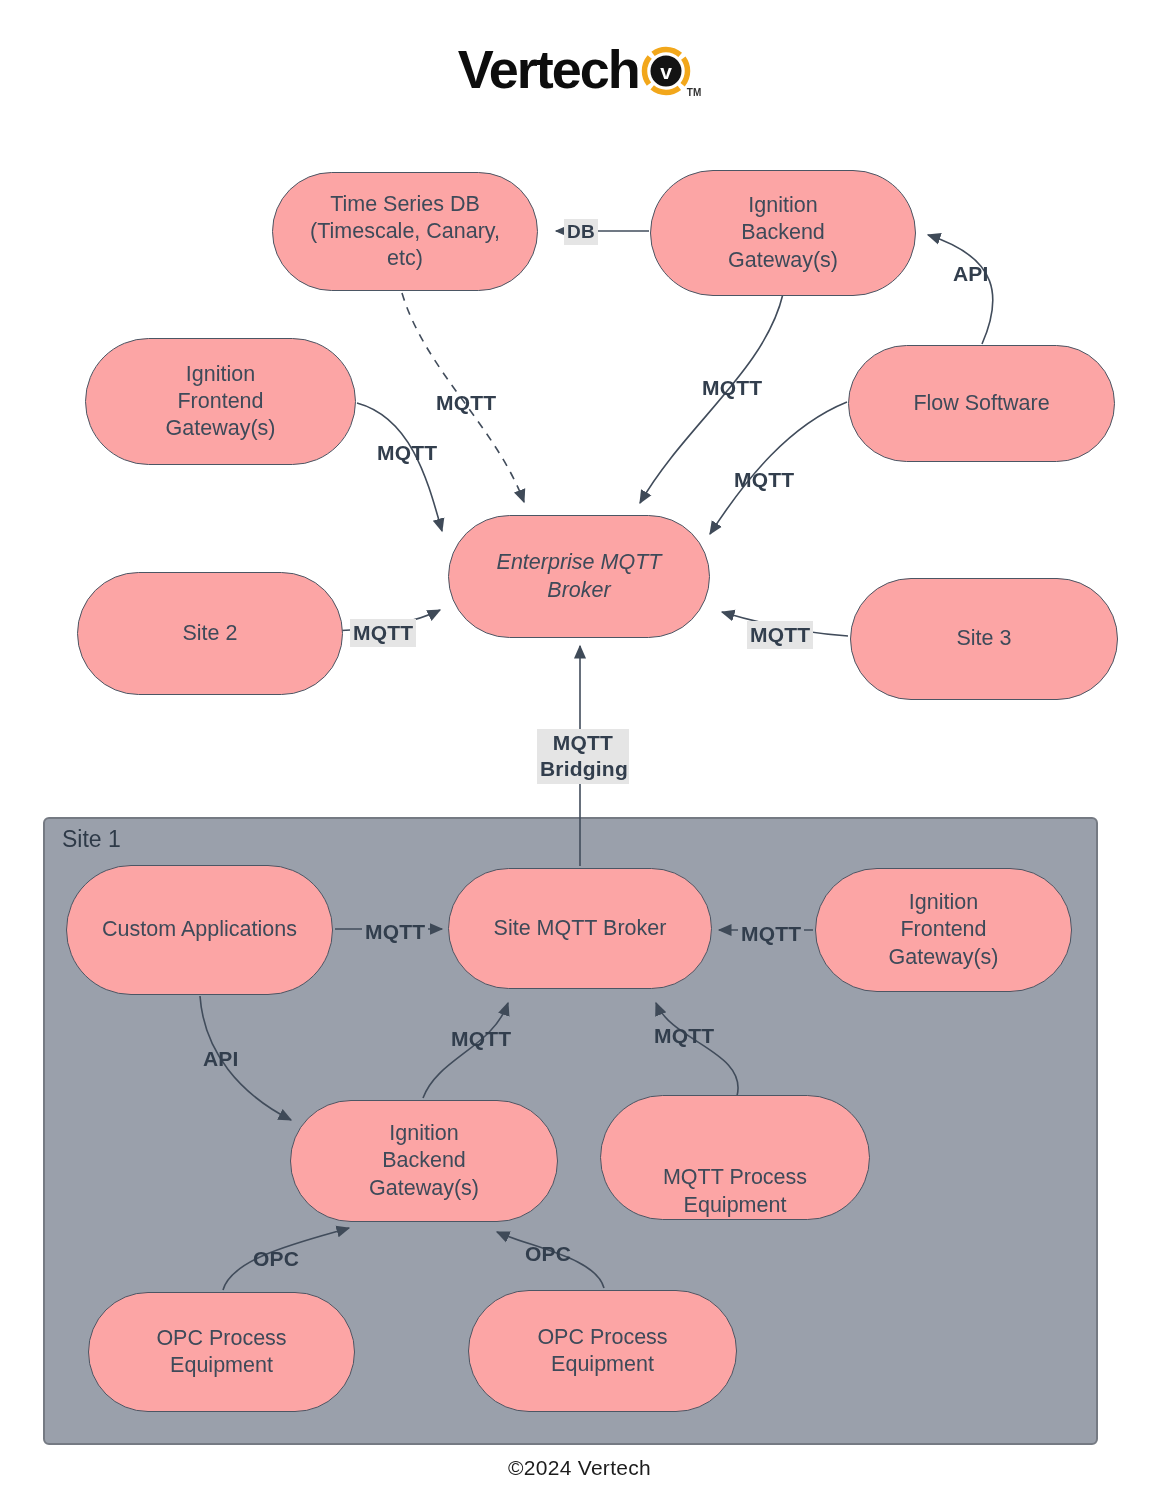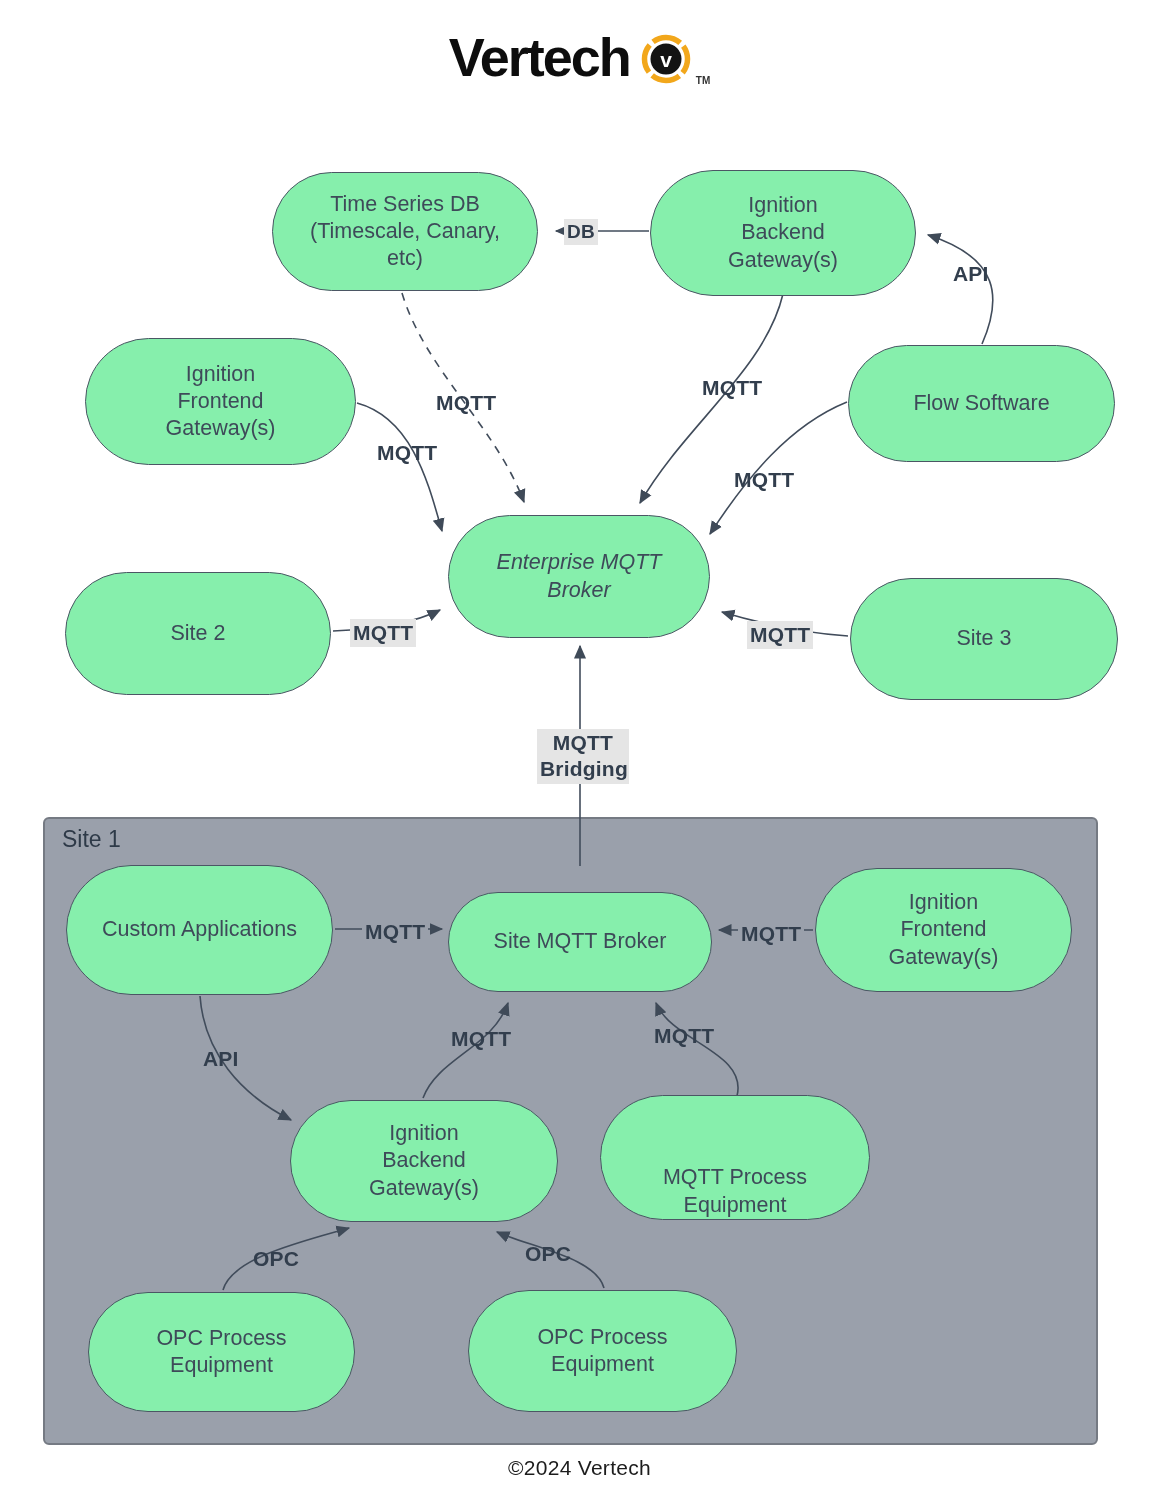--- a/index.html
+++ b/index.html
@@ -2,33 +2,33 @@
 <html><head>
 <meta charset="utf-8">
 <style>
   html,body{margin:0;padding:0;}
   body{
     width:1159px;height:1500px;position:relative;overflow:hidden;
     background:#ffffff;font-family:"Liberation Sans", sans-serif;
   }
   
   .header{position:absolute;left:0;top:0;width:100%;text-align:center;z-index:5;}
-  .logo-row{display:flex;align-items:center;justify-content:center;gap:10px;margin-top:26px;height:62px;}
+  .logo-row{display:flex;align-items:center;justify-content:center;gap:1px;margin-top:38px;height:62px;}
   .logo-text{font-size:54px;font-weight:800;color:#0d0d0d;letter-spacing:-2px;line-height:1;}
   .logo-icon{width:52px;height:52px;position:relative;top:2px;}
   .logo-tm{font-size:10px;color:#333;align-self:flex-end;margin-left:-6px;margin-bottom:2px;letter-spacing:0;font-weight:bold;}
   .page-title{font-size:41px;font-weight:800;color:#0d0d0d;letter-spacing:-0.5px;margin-top:2px;line-height:1.1;}
   
   .site-box{position:absolute;left:43px;top:817px;width:1055px;height:628px;
     background:#9aa0ab;border:2px solid #757a83;border-radius:6px;z-index:1;box-sizing:border-box;}
   .site-label{position:absolute;left:62px;top:826px;font-size:23px;color:#2e3a48;z-index:3;}
   
   .edges-svg{position:absolute;left:0;top:0;z-index:2;pointer-events:none;}
   
-  .node{position:absolute;background:#86efac;border:1.6px solid #4b5664;border-radius:70px;
+  .node{position:absolute;background:#fca5a5;border:1.6px solid #4b5664;border-radius:70px;
     display:flex;align-items:center;justify-content:center;text-align:center;
     color:#3e4a59;font-size:21.5px;line-height:1.27;z-index:3;box-sizing:border-box;}
   .node .inner{display:block;}
   
   .elabel{position:absolute;font-weight:bold;font-size:21px;color:#323e4d;z-index:4;
     letter-spacing:0.2px;white-space:nowrap;line-height:1.25;}
   .elabel.bg-white{background:#e5e5e5;padding:1px 3px;}
   .elabel.bg-gray{background:#9aa0ab;padding:1px 3px;}
   .elabel.wrap{white-space:normal;width:86px;text-align:center;}
   
@@ -87,30 +87,30 @@
 </div>
 <div class="node" style="left:85px;top:338px;width:271px;height:127px;">
   <span class="inner" style="width:130px;">Ignition Frontend Gateway(s)</span>
 </div>
 <div class="node" style="left:848px;top:345px;width:267px;height:117px;">
   <span class="inner">Flow Software</span>
 </div>
 <div class="node" style="left:448px;top:515px;width:262px;height:123px;font-style:italic;">
   <span class="inner" style="width:200px;">Enterprise MQTT Broker</span>
 </div>
-<div class="node" style="left:65px;top:572px;width:266px;height:123px;">
+<div class="node" style="left:77px;top:572px;width:266px;height:123px;">
   <span class="inner">Site 2</span>
 </div>
 <div class="node" style="left:850px;top:578px;width:268px;height:122px;">
   <span class="inner">Site 3</span>
 </div>
 <div class="node" style="left:66px;top:865px;width:267px;height:130px;">
   <span class="inner">Custom Applications</span>
 </div>
-<div class="node" style="left:448px;top:868px;width:264px;height:100px;margin-top:24px;">
+<div class="node" style="left:448px;top:868px;width:264px;height:121px;">
   <span class="inner">Site MQTT Broker</span>
 </div>
 <div class="node" style="left:815px;top:868px;width:257px;height:124px;">
   <span class="inner" style="width:130px;">Ignition Frontend Gateway(s)</span>
 </div>
 <div class="node" style="left:290px;top:1100px;width:268px;height:122px;">
   <span class="inner" style="width:130px;">Ignition Backend Gateway(s)</span>
 </div>
 <div class="node" style="left:600px;top:1095px;width:270px;height:125px;align-items:flex-end;">
   <span class="inner" style="width:180px;">MQTT Process Equipment</span>

